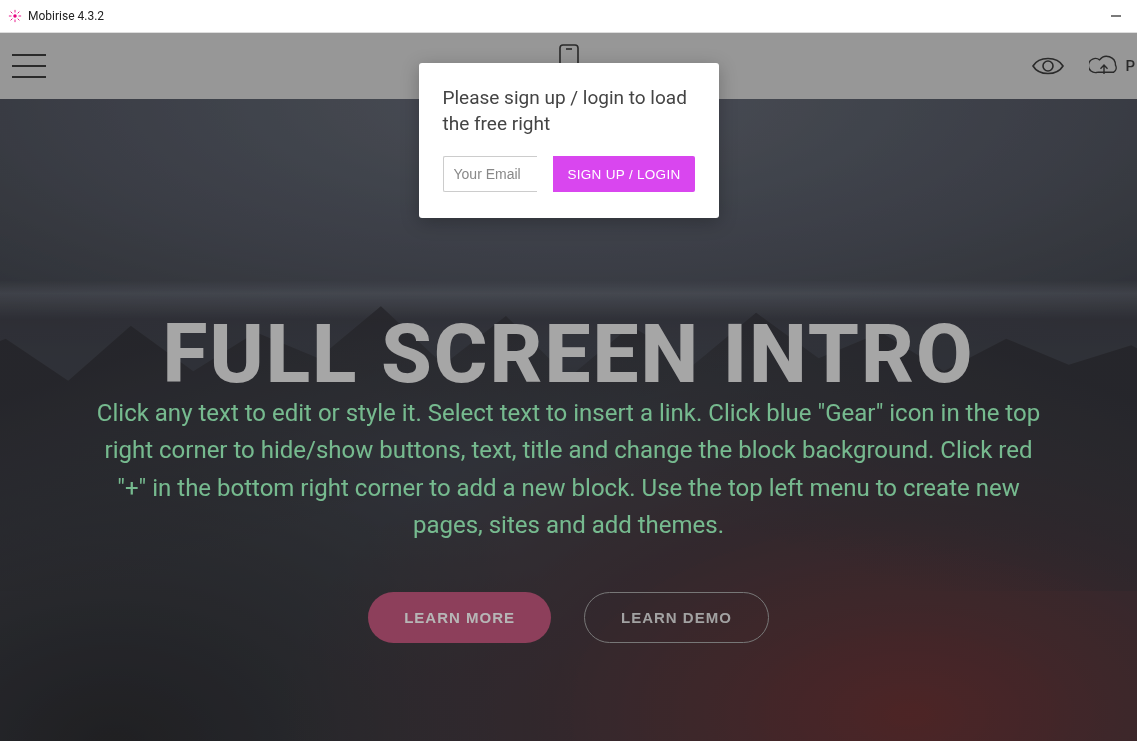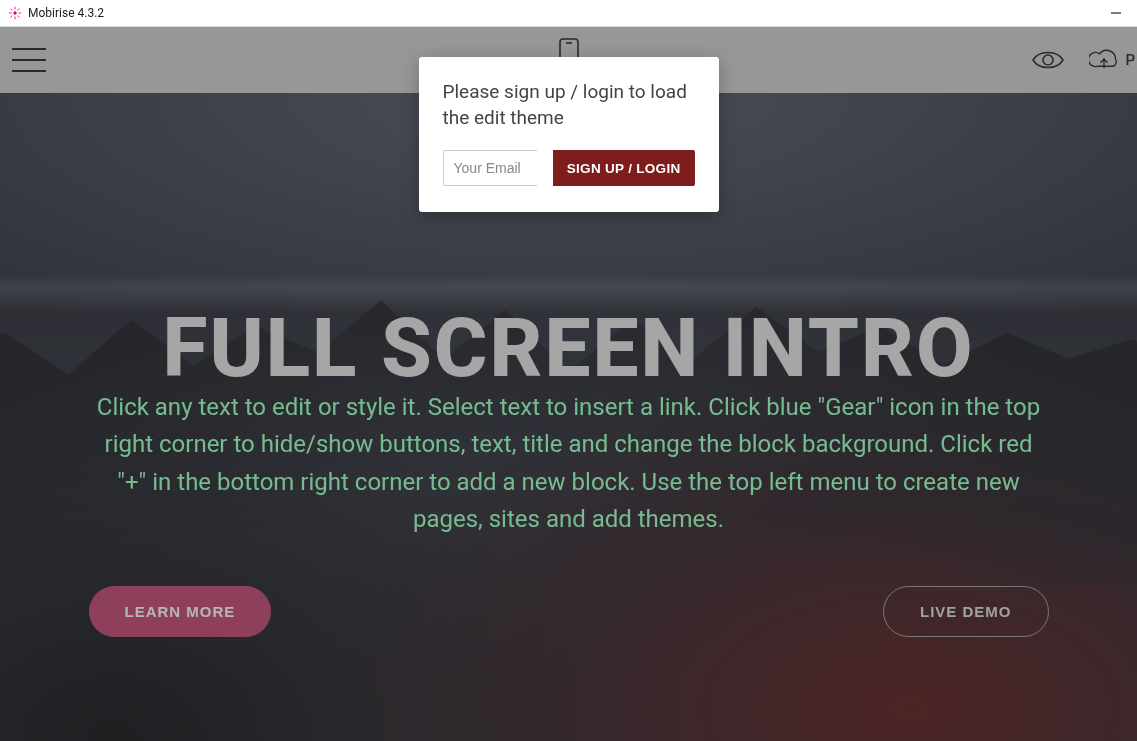--- a/index.html
+++ b/index.html
@@ -1,19 +1,19 @@
 <!DOCTYPE html>
 <html><head>
 <meta charset="utf-8">
 <style>
   * { box-sizing: border-box; margin: 0; padding: 0; }
   html, body { width: 1137px; height: 741px; overflow: hidden; font-family: -apple-system, BlinkMacSystemFont, "Segoe UI", Roboto, Helvetica, Arial, sans-serif; }
   
   .titlebar {
-    height: 27px;
+    height: 33px;
     background: #fff;
     border-bottom: 1px solid #ddd;
     display: flex;
     align-items: center;
     padding: 0 8px;
     font-size: 12px;
     color: #222;
     position: relative;
   }
   .titlebar .app-icon {
@@ -168,21 +168,21 @@
   .hero-text {
     font-size: 24px;
     line-height: 1.55;
     color: #86efac;
     max-width: 960px;
     margin: 0 auto 48px auto;
   }
   .hero-buttons {
     display: flex;
     gap: 33px;
-    justify-content: space-between;
+    justify-content: center;
   }
   .btn {
     padding: 16px 36px;
     border-radius: 30px;
     font-size: 15px;
     font-weight: 700;
     letter-spacing: 1px;
     cursor: pointer;
     border: none;
   }
@@ -233,26 +233,26 @@
     border-right: none;
     padding: 9px 10px;
     font-size: 14px;
     color: #333;
     outline: none;
     border-radius: 2px 0 0 2px;
     min-width: 0;
   }
   .modal-row input::placeholder { color: #888; }
   .modal-row button {
-    background: #7f1d1d;
+    background: #d946ef;
     color: #fff;
     border: none;
     padding: 0 14px;
     font-size: 13.5px;
-    font-weight: 700;
+    font-weight: 400;
     letter-spacing: 0.3px;
     cursor: pointer;
     border-radius: 0 2px 2px 0;
     white-space: nowrap;
   }
 </style>
 </head>
 <body>
 
 <div class="titlebar">
@@ -319,26 +319,26 @@
   </div>
 
   <div class="hero">
     <div class="hero-bg"></div>
     <div class="canvas-target"></div>
     <div class="hero-content">
       <h1 class="hero-title">FULL SCREEN INTRO</h1>
       <p class="hero-text">Click any text to edit or style it. Select text to insert a link. Click blue "Gear" icon in the top right corner to hide/show buttons, text, title and change the block background. Click red "+" in the bottom right corner to add a new block. Use the top left menu to create new pages, sites and add themes.</p>
       <div class="hero-buttons">
         <button class="btn btn-primary">LEARN MORE</button>
-        <button class="btn btn-outline">LIVE DEMO</button>
+        <button class="btn btn-outline">LEARN DEMO</button>
       </div>
     </div>
   </div>
 
   <div class="modal">
-    <div class="modal-text">Please sign up / login to load the edit theme</div>
+    <div class="modal-text">Please sign up / login to load the free right</div>
     <div class="modal-row">
       <input type="text" placeholder="Your Email" style="">
       <button>SIGN UP / LOGIN</button>
     </div>
   </div>
 
 </div>
 
 </body></html>

